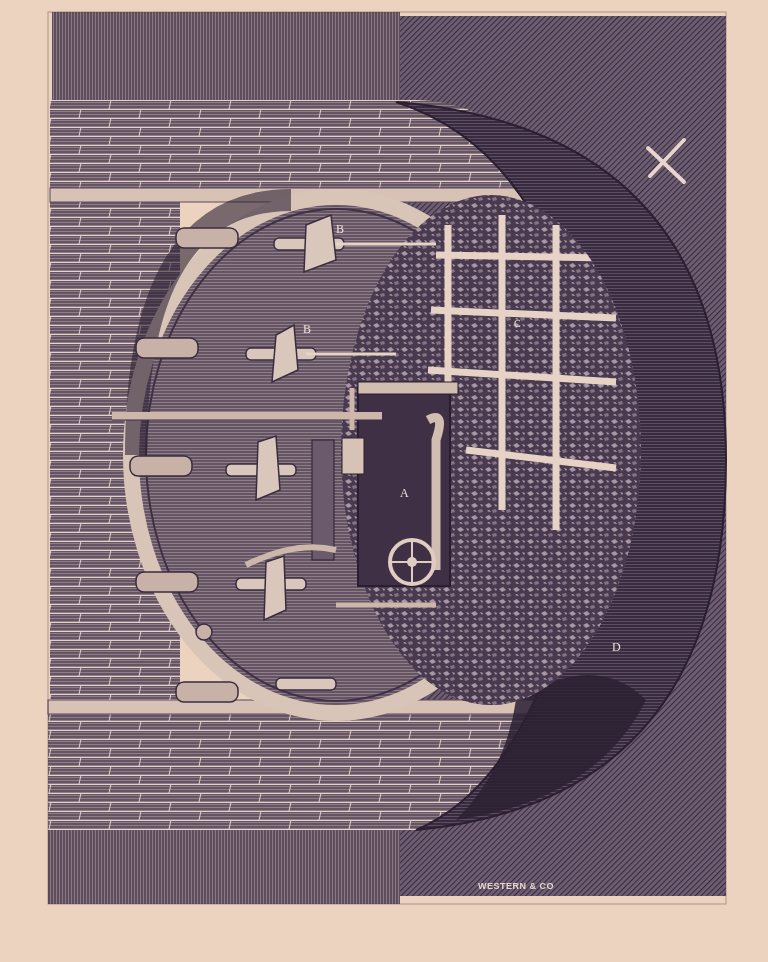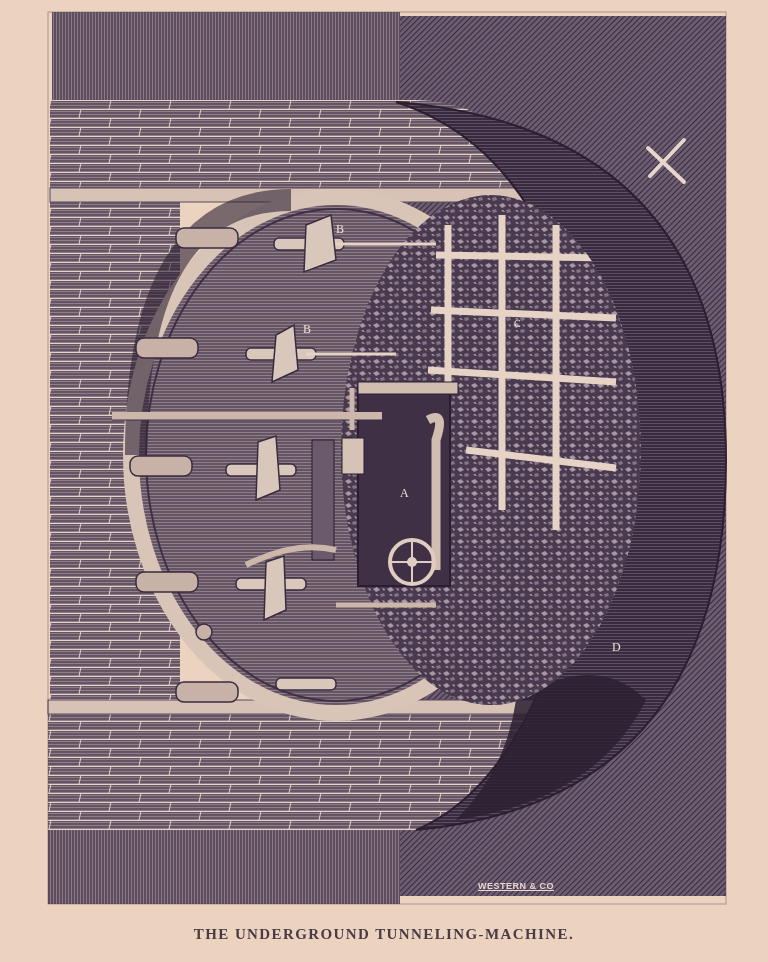--- a/index.html
+++ b/index.html
@@ -16,21 +16,20 @@
   .plate svg { display: block; }
   .caption {
     position: absolute; left: 0; right: 0; top: 926px;
     text-align: center; font-size: 15px; letter-spacing: 1.4px;
     color: #4a3a44; font-weight: bold;
   }
   .signature {
     position: absolute; left: 478px; top: 881px;
     font-size: 9px; letter-spacing: 0.5px; color: #e8d6cf; font-weight: bold;
     font-family: "Liberation Sans", sans-serif;
-    text-decoration: underline;
   }
   .label {
     position: absolute; font-size: 12px; color: #f0e2da;
     font-family: "Liberation Serif", serif;
   }
 </style>
 </head>
 <body>
 
 <div class="page">
@@ -163,14 +162,13 @@
   </div>
 
   <span class="label" style="left:336px; top:222px;">B</span>
   <span class="label" style="left:303px; top:322px;">B</span>
   <span class="label" style="left:400px; top:486px;">A</span>
   <span class="label" style="left:514px; top:318px; font-size:10px;">C</span>
   <span class="label" style="left:612px; top:640px;">D</span>
 
   <span class="signature">WESTERN &amp; CO</span>
 
-  <div class="caption">THE UNDERGROUND TUNNELING-MACHINE.</div>
 </div>
 
 </body></html>

